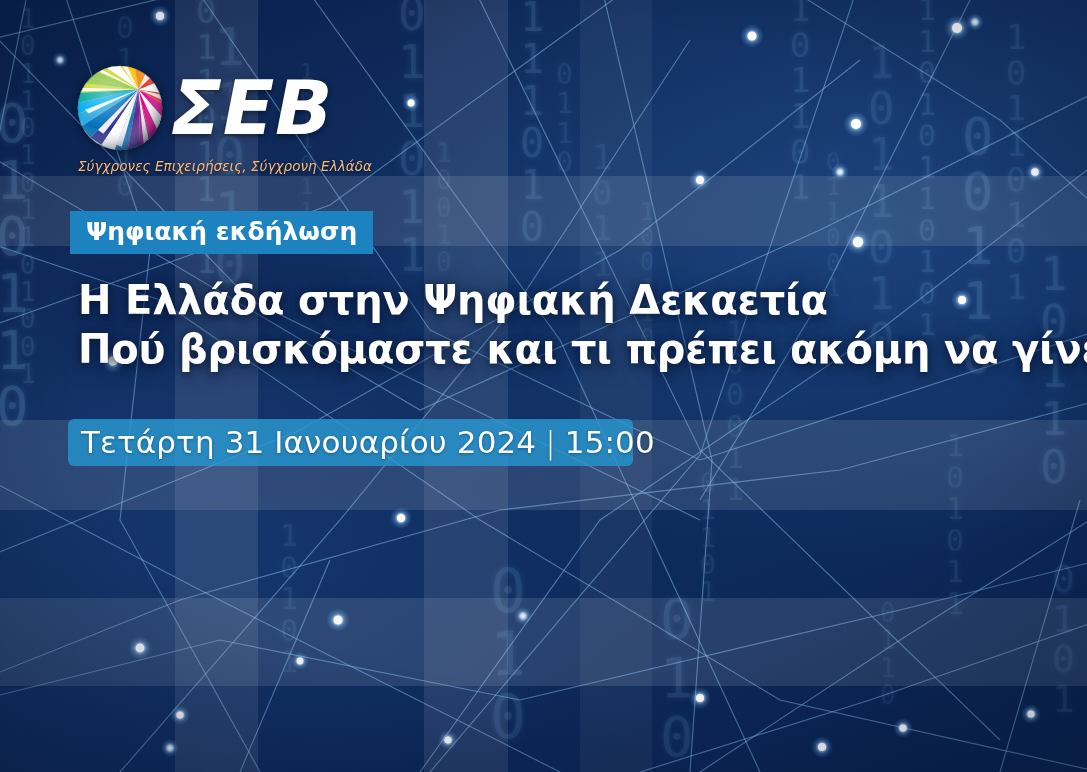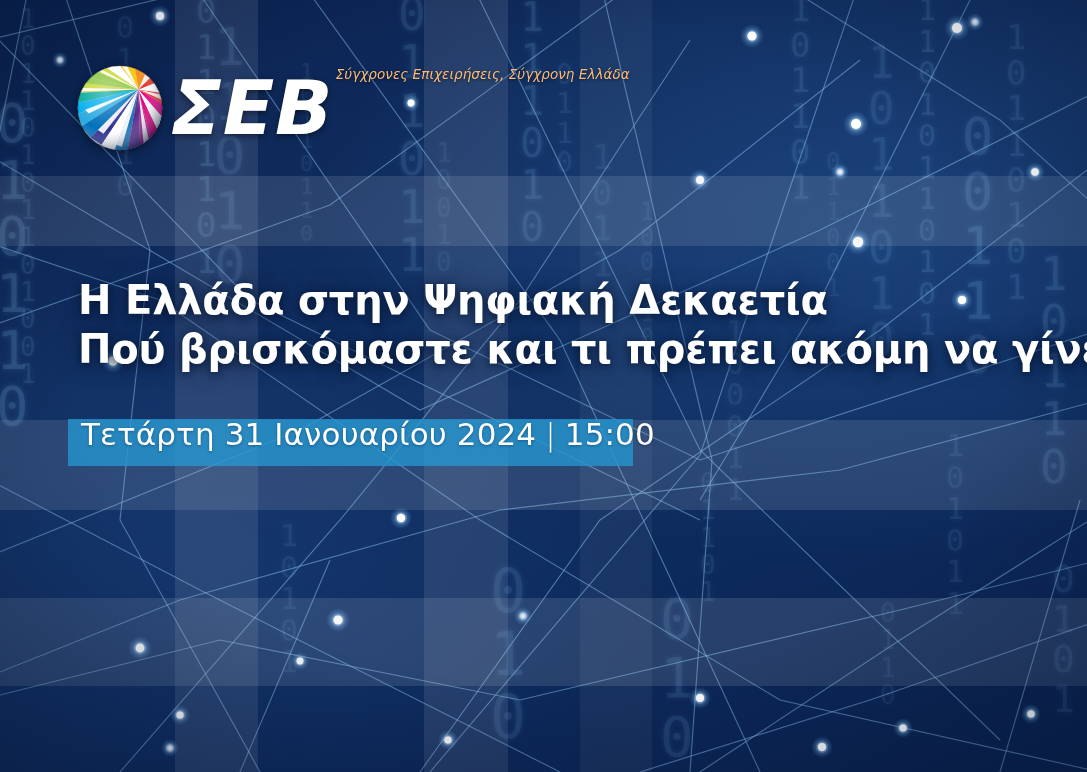--- a/index.html
+++ b/index.html
@@ -49,21 +49,21 @@
   }
 
   
   .net{ position:absolute; inset:0; }
 
   
   .content{ position:absolute; inset:0; }
 
   .logo-block{
     position:absolute; left:74px; top:62px;
-    display:flex; flex-direction:row; align-items:flex-start;
+    display:flex; flex-direction:column; align-items:flex-start;
   }
   .logo-row{ display:flex; align-items:center; gap:6px; }
 
   .globe{ width:92px; height:92px; display:block; filter:drop-shadow(0 2px 5px rgba(0,0,0,.45)); }
 
   .seb-word{
     font-family:"DejaVu Sans","Liberation Sans",sans-serif;
     font-size:74px; font-weight:700; font-style:italic;
     color:#ffffff; letter-spacing:.01em; line-height:1;
     text-shadow:0 2px 6px rgba(0,0,0,.5);
@@ -91,21 +91,21 @@
     font-size:40px; font-weight:700; color:#ffffff; line-height:1.22;
     letter-spacing:-.005em;
     text-shadow:0 2px 8px rgba(4,16,42,.75), 0 0 22px rgba(8,26,60,.6);
     white-space:nowrap;
   }
 
   .datebar{
     position:absolute; left:68px; top:419px;
     width:565px; height:47px;
     background:rgba(36,150,208,.80);
-    display:flex; 
+    display:flex; align-items:center;border-radius:6px;
   }
   .datebar .txt{
     padding-left:13px;
     font-size:31px; font-weight:400; color:#ffffff; line-height:1;
     letter-spacing:.004em; white-space:nowrap;
     text-shadow:0 1px 3px rgba(0,30,60,.4);
   }
   .datebar .sep{ padding:0 9px; font-weight:300; }
 </style>
 </head>
@@ -437,20 +437,23 @@
             </g>
             <circle cx="50" cy="50" r="46" fill="url(#sphereShade)"></circle>
           </g>
           <circle cx="50" cy="50" r="46" fill="none" stroke="rgba(10,25,50,.35)" stroke-width="1.2"></circle>
         </svg>
         <div class="seb-word">ΣΕΒ</div>
       </div>
       <div class="seb-tagline">Σύγχρονες Επιχειρήσεις, Σύγχρονη Ελλάδα</div>
     </div>
 
+    <div class="badge">
+      <span>Ψηφιακή εκδήλωση</span>
+    </div>
 
     <div class="title-wrap">
       <div class="title-line">Η Ελλάδα στην Ψηφιακή Δεκαετία</div>
       <div class="title-line">Πού βρισκόμαστε και τι πρέπει ακόμη να γίνει</div>
     </div>
 
     <div class="datebar">
       <div class="txt">
         <span>Τετάρτη 31 Ιανουαρίου 2024</span><span class="sep">|</span><span>15:00</span>
       </div>

